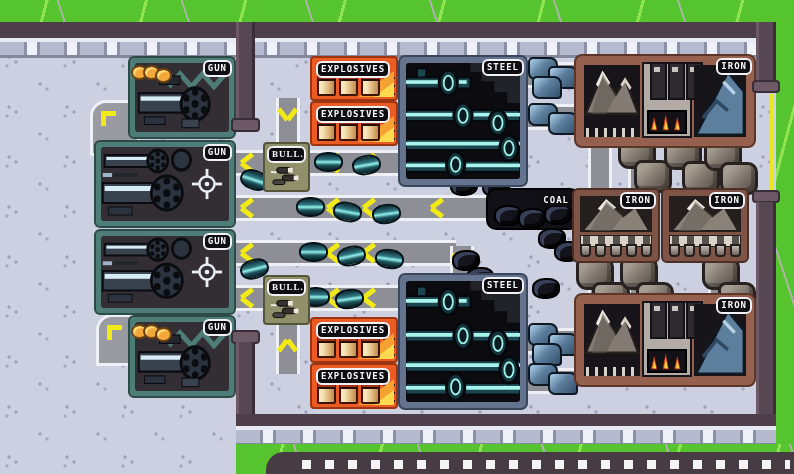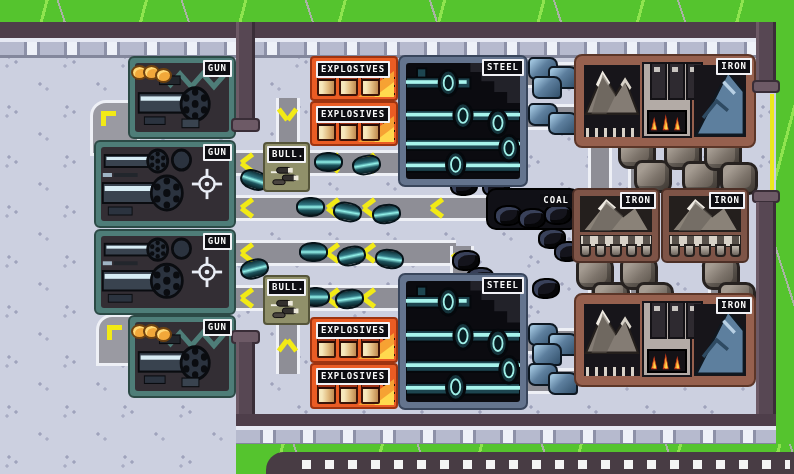--- a/index.html
+++ b/index.html
@@ -47,21 +47,21 @@
   .rock{position:absolute;width:32px;height:27px;border:3px solid #272220;border-radius:8px 10px 9px 11px;
     background:linear-gradient(135deg,#a59c92 20%,#7d746b 55%,#554d45);box-shadow:inset -4px -4px 0 rgba(0,0,0,.25);}
   .bluechunk{position:absolute;width:26px;height:19px;border:2px solid #0e1822;border-radius:5px 8px 4px 7px;
     background:linear-gradient(135deg,#9cc0da 10%,#5d7f9e 45%,#32506b);}
   .coin{display:inline-block;width:13px;height:11px;border-radius:50%;background:#f2a83a;
     border:2px solid #6e4210;box-shadow:inset 2px 2px 0 #ffd876;margin-left:-5px;vertical-align:middle;}
   
   .b{position:absolute;box-sizing:border-box;}
   .tag{position:absolute;top:2px;right:2px;z-index:5;background:#0d0d12;color:#fafafa;
     font-weight:bold;font-size:9px;line-height:1;letter-spacing:1px;padding:2px 3px;
-    border:2px solid #f2f2f6;border-radius:1px;white-space:nowrap;}
+    border:2px solid #f2f2f6;border-radius:6px;white-space:nowrap;}
   .gun{background:#4e7d78;border:2px solid #2c4a46;border-radius:6px;}
   .gun-inner{position:absolute;left:5px;right:5px;top:5px;bottom:5px;background:#332e34;border-radius:3px;overflow:hidden;}
   .gun-art{position:absolute;left:0;top:0;width:100%;height:100%;}
   .coins{position:absolute;left:6px;top:4px;z-index:6;}
   .xh{position:absolute;right:10px;top:50%;margin-top:-17px;z-index:4;}
   .exp{background:#ea5c24;border:2px solid #9e3410;border-radius:4px;overflow:hidden;}
   .exp .tag{left:4px;right:auto;top:3px;}
   .kegs{position:absolute;left:5px;bottom:3px;display:flex;gap:3px;z-index:2;}
   .keg{width:15px;height:19px;background:linear-gradient(90deg,#f6e8bc 20%,#e2bc80 60%,#c08a50);
     border:2px solid #3c1408;border-radius:2px;position:relative;}
@@ -83,21 +83,21 @@
   .firebox{position:absolute;left:3px;right:3px;bottom:2px;height:20px;background:#141216;border:2px solid #000;}
   .mine{background:#7e5447;border:2px solid #4c2f26;border-radius:6px;}
   .mine-top{position:absolute;left:6px;right:6px;top:6px;height:36px;background:#241f1d;overflow:hidden;}
   .mine-bar{position:absolute;left:6px;right:6px;top:45px;height:10px;background:#d8d2c8;
     background-image:repeating-linear-gradient(90deg,#57504a 2px 9px,#d8d2c8 9px 17px);border:1px solid #241f1d;}
   .drills{position:absolute;left:6px;right:6px;bottom:4px;height:13px;display:flex;gap:4px;}
   .drill{flex:1;background:linear-gradient(#c4bcb2,#6e665e);border:2px solid #241f1d;border-radius:0 0 4px 4px;}
   .coal-dep{background:#101016;border:2px solid #000;border-radius:10px;padding-left:20px;}
   .coal-dep .tag{border:none;top:4px;right:6px;}
   .bull{background:#90906a;border:2px solid #55553a;border-radius:4px;}
-  .bull .tag{left:2px;right:2px;text-align:center;}
+  .bull .tag{left:2px;right:2px;text-align:center;font-family:Liberation Serif, serif;}
 </style>
 </head>
 <body>
 
 <div id="stage">
 
   <div class="abs grass" style="left:0;top:0;width:794px;height:30px"></div>
   <div class="abs grass" style="left:776px;top:0;width:18px;height:456px"></div>
   <div class="abs wdark" style="left:0;top:22px;width:776px;height:16px"></div>
   <div class="abs wband" style="left:0;top:38px;width:776px;height:20px;box-sizing:border-box"></div>

